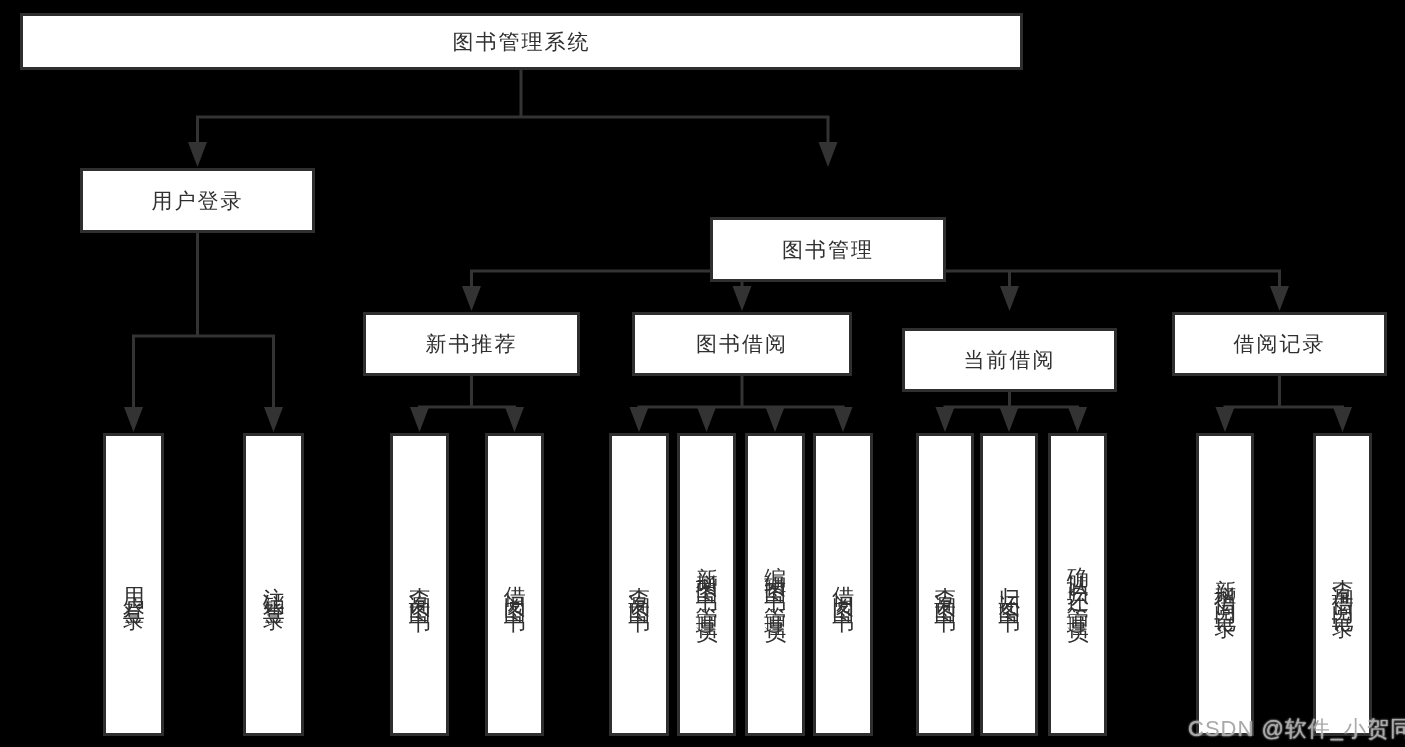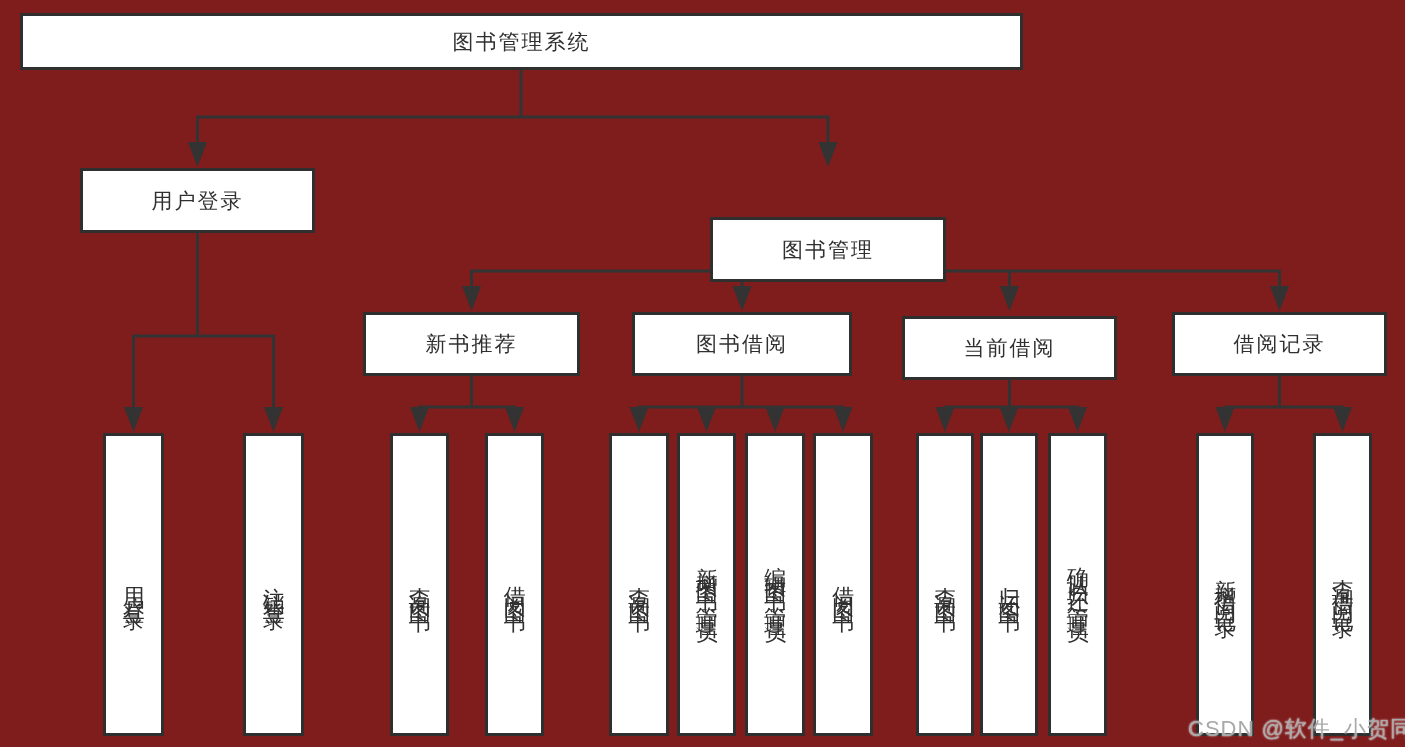--- a/index.html
+++ b/index.html
@@ -5,21 +5,21 @@
   html, body {
     margin: 0;
     padding: 0;
     background: #ffffff;
     font-family: "Liberation Sans", "DejaVu Sans", sans-serif;
   }
   #canvas {
     position: relative;
     width: 1405px;
     height: 747px;
-    background: #7f1d1d;
+    background: #000000;
     overflow: hidden;
   }
   #connectors {
     position: absolute;
     left: 0;
     top: 0;
     z-index: 1;
   }
   .node {
     position: absolute;
@@ -114,21 +114,21 @@
       <polygon points="1333,407 1352,407 1342.5,432" fill="#333333"></polygon>
     </svg>
 
   <div class="node hnode" style="left:20px; top:13px; width:1003px; height:57px;">图书管理系统</div>
 
   <div class="node hnode" style="left:80px; top:168px; width:235px; height:65px;">用户登录</div>
   <div class="node hnode" style="left:710px; top:169px; width:236px; height:65px;margin-top:48px;">图书管理</div>
 
   <div class="node hnode" style="left:363px; top:312px; width:217px; height:64px;">新书推荐</div>
   <div class="node hnode" style="left:632px; top:312px; width:220px; height:64px;">图书借阅</div>
-  <div class="node hnode" style="left:902px; top:316px; width:215px; height:64px;">当前借阅</div>
+  <div class="node hnode" style="left:902px; top:328px; width:215px; height:64px;">当前借阅</div>
   <div class="node hnode" style="left:1172px; top:312px; width:215px; height:64px;">借阅记录</div>
 
   <div class="node vnode" style="left:103px; top:433px; width:61px; height:303px;">用户登录</div>
   <div class="node vnode" style="left:243px; top:433px; width:61px; height:303px;">注销登录</div>
 
   <div class="node vnode" style="left:390px; top:433px; width:59px; height:303px;">查询图书</div>
   <div class="node vnode" style="left:485px; top:433px; width:59px; height:303px;">借阅图书</div>
 
   <div class="node vnode" style="left:609px; top:433px; width:60px; height:303px;">查询图书</div>
   <div class="node vnode" style="left:677px; top:433px; width:59px; height:303px;">新增图书（管理员）</div>

